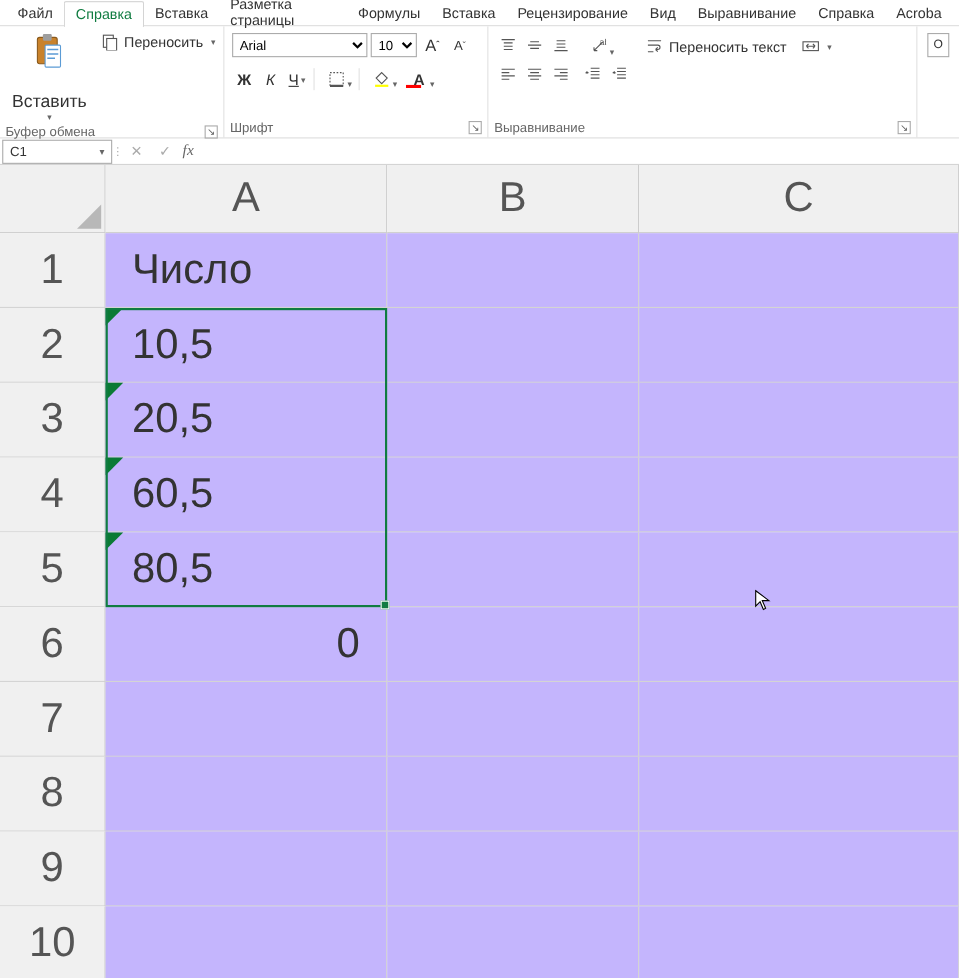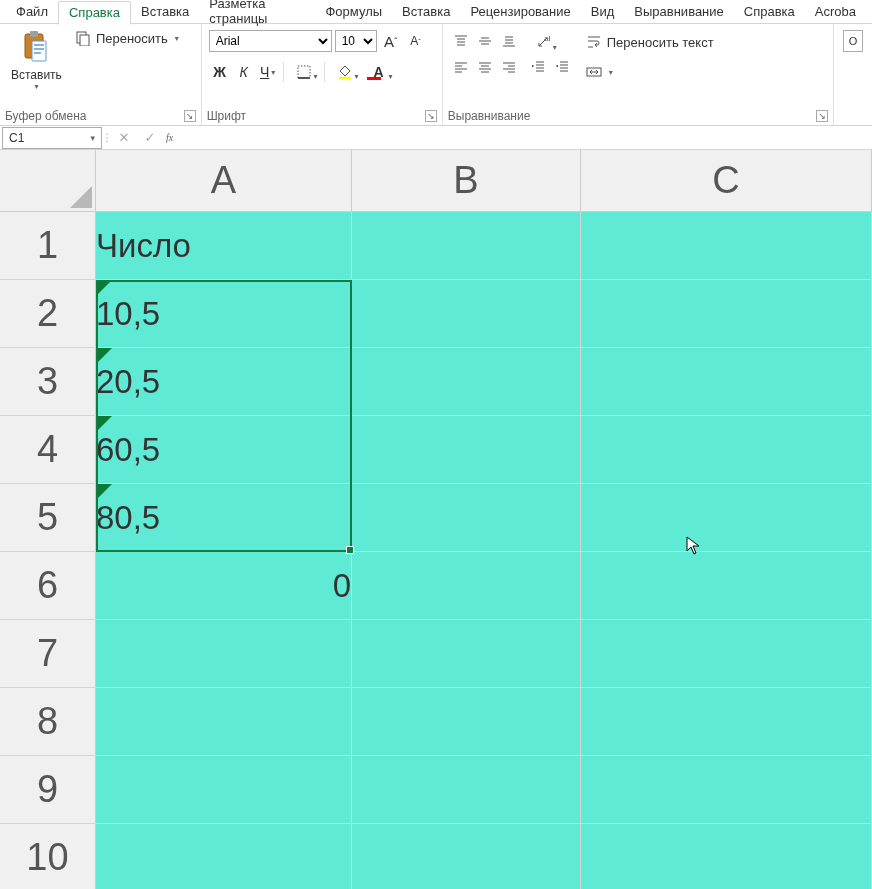--- a/index.html
+++ b/index.html
@@ -8,53 +8,53 @@
 .menubar .tab{padding:3px 10px 4px;font-size:13px;color:#333;cursor:pointer}
 .menubar .tab.active{background:#fff;border:1px solid #d4d4d4;border-bottom:1px solid #fff;position:relative;top:1px;border-radius:2px 2px 0 0;font-weight:400;color:#107c41}
 .ribbon{display:flex;background:#fff;border-bottom:1px solid #d4d4d4;height:102px}
 .rgroup{display:flex;flex-direction:column;justify-content:space-between;border-right:1px solid #e1e1e1;padding:2px 5px 1px;position:relative}
 .rgroup .glabel{text-align:center;font-size:12px;color:#666;padding:2px 0 1px;display:flex;align-items:center;justify-content:center;gap:6px}
 .rgroup .glabel .dlg{width:12px;height:12px;font-size:9px;border:1px solid #aaa;display:inline-flex;align-items:center;justify-content:center;color:#666;margin-left:auto;cursor:pointer}
 .gbody{display:flex;align-items:flex-start;gap:3px;flex:1}
 .vstack{display:flex;flex-direction:column;gap:1px}
 .paste-big{display:flex;flex-direction:column;align-items:center;padding:4px 6px 0;cursor:pointer}
 .paste-big .ic{width:32px;height:34px;display:flex;align-items:center;justify-content:center}
-.paste-big .lbl{font-size:12px;margin-top:4px}
+.paste-big .lbl{font-size:16px;margin-top:20px}
 .paste-big .dd{font-size:8px;color:#666}
 .mini-btn{display:flex;align-items:center;gap:5px;padding:2px 4px;font-size:13px;cursor:pointer;white-space:nowrap;height:24px}
 .mini-btn .ic{width:16px;height:16px;display:flex;align-items:center;justify-content:center;flex-shrink:0}
 .dd-caret{font-size:8px;color:#666;margin-left:2px}
 .font-row1{display:flex;gap:3px;align-items:flex-start;margin-bottom:6px}
 .font-row2{display:flex;gap:2px;align-items:center}
 select.fs{height:22px;border:1px solid #ababab;font-size:12px;background:#fff;padding:0 2px}
 .fname{width:123px}
 .fsize{width:42px}
 .sq{width:22px;height:22px;display:flex;align-items:center;justify-content:center;cursor:pointer;font-size:14px}
 .sq.wdd{width:32px;position:relative}
 .sq.wdd::after{content:"▾";font-size:8px;color:#666;position:absolute;right:2px;bottom:2px}
 .sep{width:1px;height:20px;background:#e1e1e1;margin:0 2px}
 .align-grid{display:grid;grid-template-columns:repeat(3,22px);grid-template-rows:repeat(2,24px);gap:2px 2px}
-.wrap-merge{display:flex;flex-direction:column;gap:6px;margin-left:6px}
+.wrap-merge{display:flex;flex-direction:row;gap:6px;margin-left:6px}
 .namebox-row{display:flex;align-items:center;height:24px;border-bottom:1px solid #d4d4d4;background:#fff}
 .namebox{width:100px;height:22px;border:1px solid #ababab;padding:0 22px 0 6px;font-size:12px;position:relative;background:#fff;display:flex;align-items:center;margin:0 0 0 2px}
 .namebox::after{content:"▾";position:absolute;right:6px;font-size:9px;color:#666}
 .fx-bar{display:flex;align-items:center;flex:1;padding:0 6px;gap:6px}
 .fx-btn{width:20px;height:20px;display:flex;align-items:center;justify-content:center;color:#aaa;font-size:13px;cursor:pointer}
-.fx-lbl{font-style:italic;font-family:"Times New Roman",serif;font-size:10px;color:#666}
+.fx-lbl{font-style:italic;font-family:"Times New Roman",serif;font-size:14px;color:#666}
 .fx-input{flex:1;height:20px;border:none;outline:none;font-size:13px}
 .sheet{position:relative}
 .corner{position:absolute;left:0;top:0;width:96px;height:62px;background:#f0f0f0;border-right:1px solid #ccc;border-bottom:1px solid #ccc}
 .corner::before{content:"";position:absolute;right:3px;bottom:3px;width:0;height:0;border-left:22px solid transparent;border-bottom:22px solid #b8b8b8}
 .colhdrs{position:absolute;left:96px;top:0;display:flex;height:62px}
 .colhdr{background:#f0f0f0;border-right:1px solid #ccc;border-bottom:1px solid #ccc;display:flex;align-items:center;justify-content:center;font-size:38px;color:#555;font-family:Arial}
 .rowhdrs{position:absolute;left:0;top:62px;width:96px}
 .rowhdr{background:#f0f0f0;border-right:1px solid #ccc;border-bottom:1px solid #d4d4d4;display:flex;align-items:center;justify-content:center;font-size:38px;color:#555;font-family:Arial;height:68px}
 .cells{position:absolute;left:96px;top:62px}
 .crow{display:flex;height:68px}
-.cell{border-right:1px solid #d4d4d4;border-bottom:1px solid #d4d4d4;font-size:33px;font-family:Arial;padding:4px 0;display:flex;align-items:center;position:relative;background:#5eead4}
+.cell{border-right:1px solid #d4d4d4;border-bottom:1px solid #d4d4d4;font-size:38px;font-family:Arial;padding:4px 24px;display:flex;align-items:center;position:relative;background:#c4b5fd}
 .cell.r{justify-content:flex-end}
 .tri{position:absolute;left:0;top:0;width:0;height:0;border-top:16px solid #0a7a35;border-right:16px solid transparent}
 .selbox{position:absolute;border:2px solid #107c41;pointer-events:none}
 .selbox::after{content:"";position:absolute;right:-4px;bottom:-4px;width:6px;height:6px;background:#107c41;border:1px solid #fff}
 .cursor-ptr{position:absolute;font-size:18px;color:#000;pointer-events:none}
 svg{display:block}
 </style>
 </head>
 <body>
 

